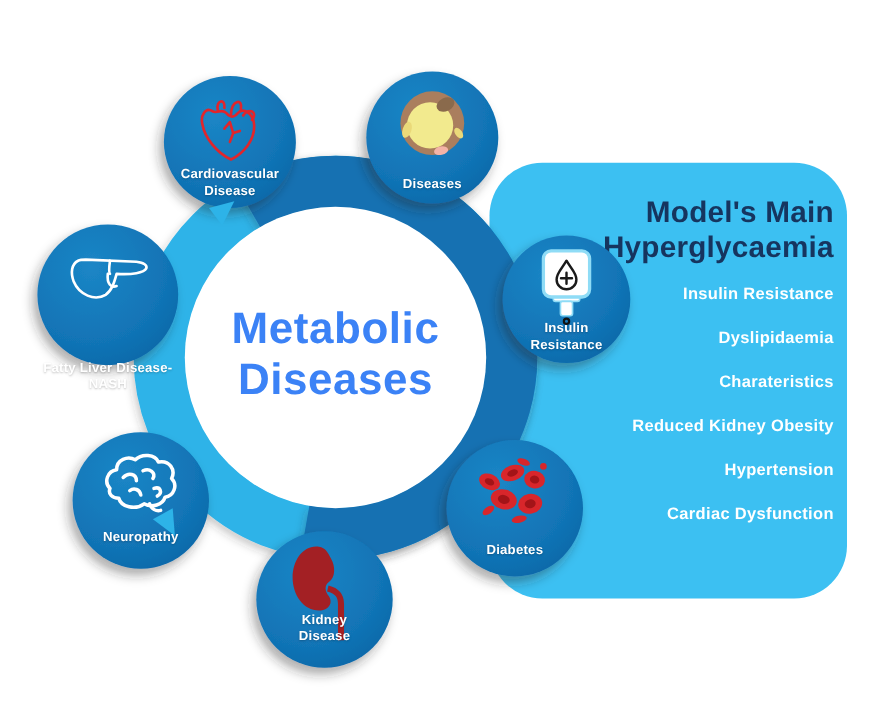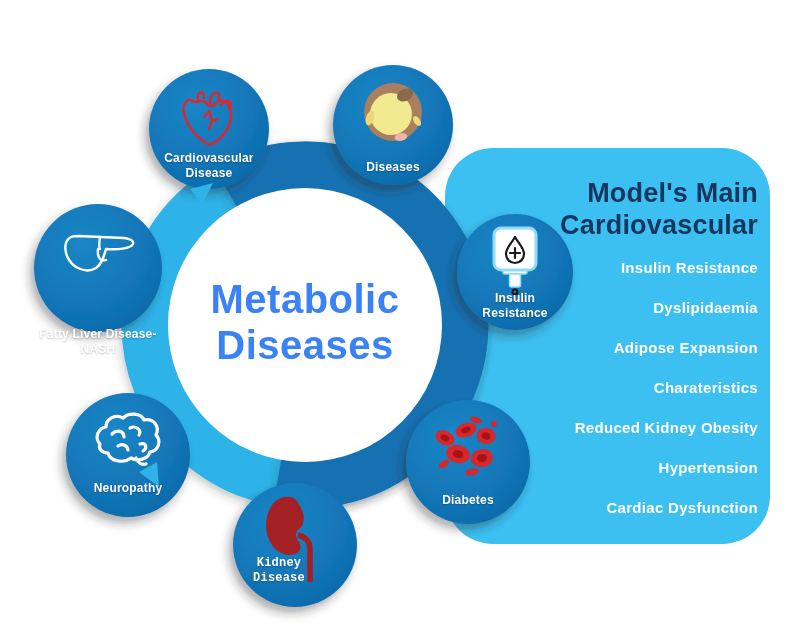--- a/index.html
+++ b/index.html
@@ -33,38 +33,37 @@
   }
   .node-label{
     position:absolute;transform:translate(-50%,-50%);text-align:center;
     color:#ffffff;font-size:12px;font-weight:700;line-height:1.25;letter-spacing:.2px;
     text-shadow:0 1px 2px rgba(0,0,0,.25);
   }
   .nl-cardio{left:209px;top:166px;width:120px;}
   .nl-obesity{left:393px;top:167px;width:90px;}
   .nl-insulin{left:515px;top:306px;width:88px;}
   .nl-diabetes{left:468px;top:500px;width:90px;}
-  .nl-kidney{left:279px;top:571px;width:80px;font-family:Liberation Mono, monospace;}
+  .nl-kidney{left:295px;top:571px;width:80px;}
   .nl-neuro{left:128px;top:488px;width:110px;}
   .nl-fatty{left:98px;top:298px;width:118px;margin-top:44px;}
 </style>
 </head>
 <body>
 
 <div class="stage">
 
   <div class="panel">
     <div class="panel-title">
       <div>Model's Main</div>
-      <div>Cardiovascular</div>
+      <div>Hyperglycaemia</div>
     </div>
     <div class="panel-list">
       <div class="panel-item">Insulin Resistance</div>
       <div class="panel-item">Dyslipidaemia</div>
-      <div class="panel-item">Adipose Expansion</div>
       <div class="panel-item">Charateristics</div>
       <div class="panel-item">Reduced Kidney Obesity</div>
       <div class="panel-item">Hypertension</div>
       <div class="panel-item">Cardiac Dysfunction</div>
     </div>
   </div>
 
   <svg class="diagram-svg" width="800" height="640" viewBox="0 0 800 640">
     <defs>
       <radialGradient id="nodeGrad" cx="38%" cy="30%" r="80%">

